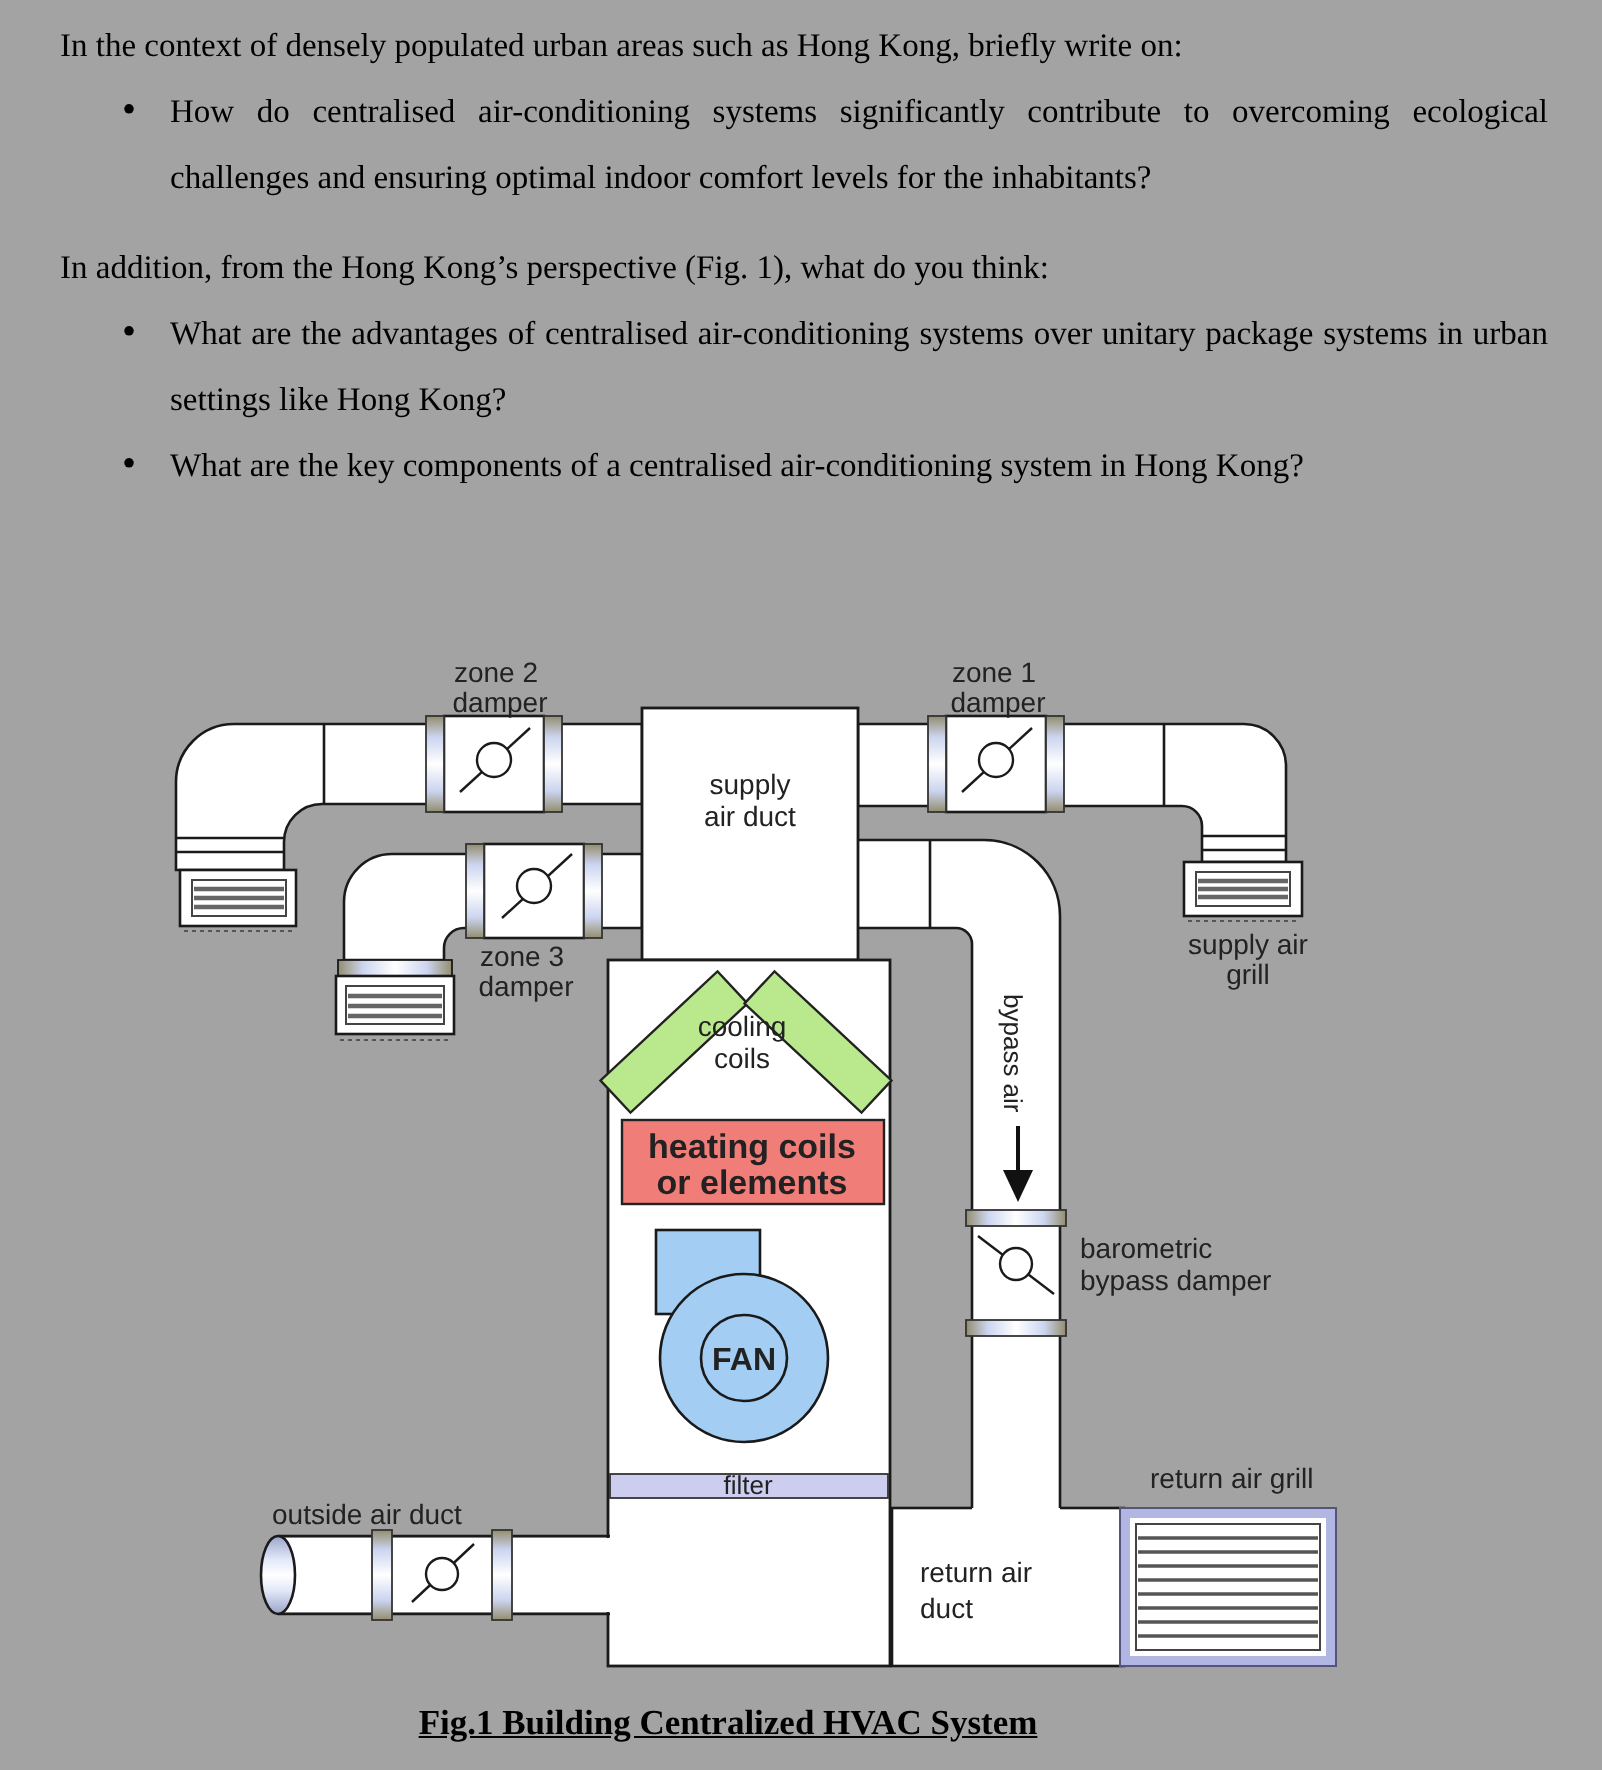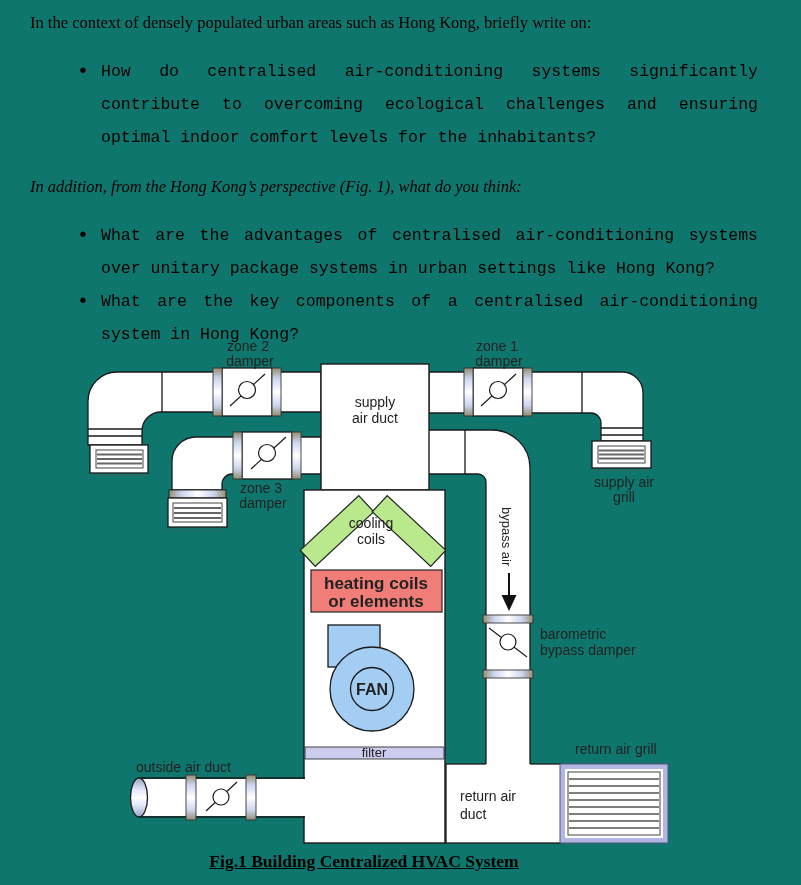--- a/index.html
+++ b/index.html
@@ -1,25 +1,25 @@
 <!DOCTYPE html>
 <html><head>
 <meta charset="utf-8">
 <style>
   html,body{margin:0;padding:0;background:#fff;}
-  .doc{position:relative;width:801px;height:885px;background:#0f766e;overflow:hidden;
+  .doc{position:relative;width:801px;height:885px;background:#a3a3a3;overflow:hidden;
        font-family:"Liberation Serif", serif;color:#000;}
   .text-block{position:absolute;top:6px;left:30px;width:744px;}
   .text-block p{margin:0;font-size:16.5px;line-height:33px;}
-  .para2{margin-top:12px !important;font-style:italic;}
-  ul.qlist{margin:16px;padding:0;list-style:none;font-family:Liberation Mono, monospace;}
+  .para2{margin-top:12px !important;}
+  ul.qlist{margin:0;padding:0;list-style:none;}
   ul.qlist li{position:relative;padding-left:55px;font-size:16.5px;line-height:33px;
       text-align:justify;}
   ul.qlist li::before{content:"\2022";position:absolute;left:31px;top:0;font-size:20px;}
-  .diagram-wrap{position:absolute;left:0;top:325px;width:801px;height:535px;}
+  .diagram-wrap{position:absolute;left:0;top:315px;width:801px;height:535px;}
   .caption{position:absolute;top:851px;left:0;width:728px;text-align:center;
       font-weight:bold;font-size:17.5px;text-decoration:underline;
       font-family:"Liberation Serif", serif;}
   svg text{font-family:"Liberation Sans", sans-serif;fill:#222;}
   .lbl{font-size:14px;}
   .lbl-sm{font-size:13px;}
   .mid{text-anchor:middle;}
 </style>
 </head>
 <body>

